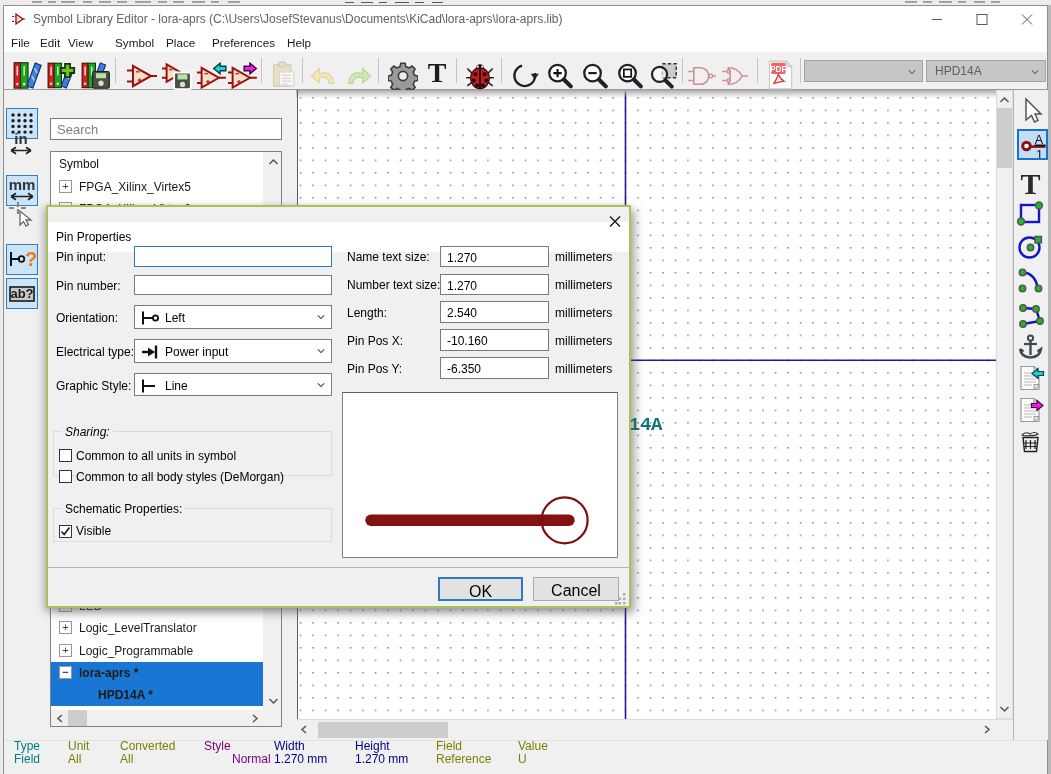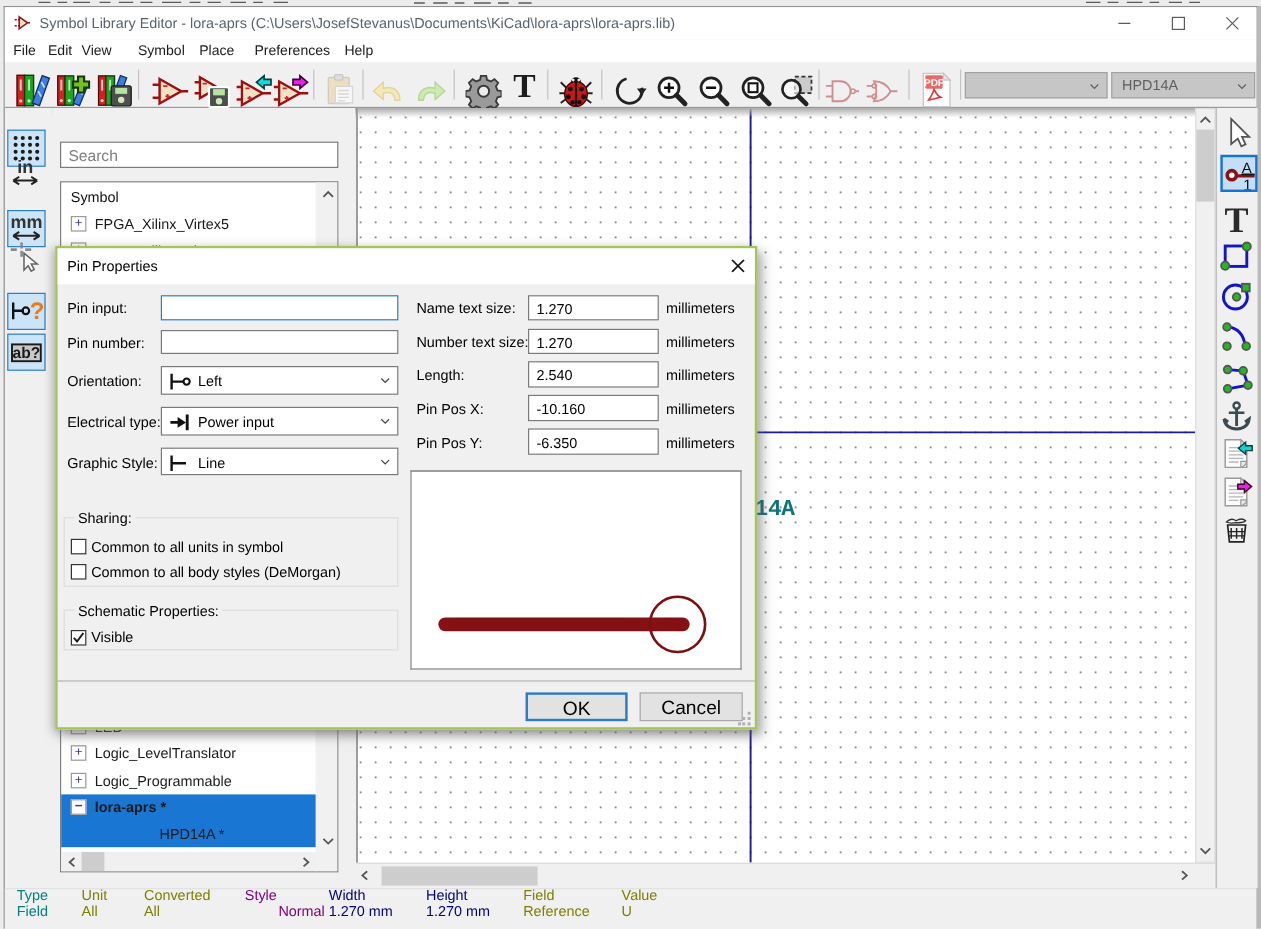--- a/index.html
+++ b/index.html
@@ -38,21 +38,21 @@
 
 #righttb { left:1013px; top:90px; width:35px; height:650px; background:#f0f0f0; border-left:1px solid #b5b5b5; }
 .rtb-btn { position:absolute; left:1016px; width:31px; height:31px; }
 .rtb-on { background:#c3def5; border:2px solid #1674d0; }
 
 #statusbar { left:4px; top:740px; width:1043px; height:34px; background:#f0f0f0; border-top:1px solid #e2e2e2; font-size:12px; }
 .st { position:absolute; white-space:pre; }
 .c-teal { color:#008080; } .c-olive { color:#7e7e00; } .c-purple { color:#800080; } .c-navy { color:#000080; }
 
 #dialog { left:46px; top:205px; width:585px; height:403px; background:#f0f0f0; border:2px solid #a5c455; box-shadow:4px 5px 9px rgba(90,90,90,0.5), -3px 2px 7px rgba(100,100,100,0.35); }
-#dlg-title { position:absolute; left:0; top:0; width:100%; height:30px; background:#ffffff; }
+#dlg-title { position:absolute; left:0; top:15px; width:100%; height:30px; background:#ffffff; }
 #dlg-title span { position:absolute; left:8px; top:8px; font-size:12px; color:#000; }
 .dlabel { position:absolute; font-size:12px; color:#000; white-space:pre; }
 .dinput { position:absolute; background:#fff; border:1px solid #7a7a7a; font-size:12px; color:#000; padding:4px 0 0 6px; }
 .dcombo { position:absolute; background:#fff; border:1px solid #7a7a7a; }
 .chev { position:absolute; right:6px; top:7px; width:8px; height:8px; }
 .groupbox { position:absolute; border:1px solid #dcdcdc; }
 .gb-label { position:absolute; top:-7px; left:8px; background:#f0f0f0; padding:0 3px; font-size:12px; }
 .cb { position:absolute; width:13px; height:13px; background:#fff; border:1px solid #333; }
 .btn { position:absolute; height:24px; background:#e2e2e2; font-size:16px; text-align:center; padding-top:4px; }
 </style>
@@ -330,21 +330,21 @@
     </div>
     <div class="trow" style="top:488px;">
       <span class="texp">+</span>
         <span class="tlabel">Logic_Programmable</span>
     </div>
     <div style="position:absolute;left:0px;top:510px;width:213px;height:44px;background:#1976d2;"></div>
     <div class="trow" style="top:510px;font-weight:bold;">
       <span class="texp">−</span>
         <span class="tlabel">lora-aprs *</span>
     </div>
-    <div class="trow" style="top:532px;font-weight:normal;margin-left:35px;">
+    <div class="trow" style="top:532px;font-weight:bold;">
       <span class="tlabel" style="left:46px;">HPD14A *</span>
     </div>
   </div>
   <div id="tree-vsb" class="abs">
     <svg style="position:absolute;left:5px;top:6px;" width="11" height="8" viewBox="0 0 11 8">
         <path d="M1.5 6 L5.5 2 L9.5 6" fill="none" stroke="#555" stroke-width="1.5"></path>
       </svg>
     <svg style="position:absolute;left:5px;top:545px;" width="11" height="8" viewBox="0 0 11 8">
         <path d="M1.5 2 L5.5 6 L9.5 2" fill="none" stroke="#555" stroke-width="1.5"></path>
       </svg>
@@ -550,21 +550,21 @@
     <div class="dlabel" style="left:507px;top:127px;">millimeters</div>
     <div class="dlabel" style="left:299px;top:155px;">Pin Pos Y:</div>
     <div class="dinput" style="left:392px;top:150px;width:109px;height:22px;">-6.350</div>
     <div class="dlabel" style="left:507px;top:155px;">millimeters</div>
     <div style="position:absolute;left:294px;top:185px;width:276px;height:166px;background:#fff;border:1px solid #828282;border-top-color:#5f5f5f;">
       <svg width="274" height="164" viewBox="0 0 274 164">
         <path d="M28 127.3 H226" stroke="#841114" stroke-width="11.4" stroke-linecap="round"></path>
         <circle cx="221.6" cy="127.3" r="23" fill="none" stroke="#7d0f10" stroke-width="2.2"></circle>
       </svg>
     </div>
-    <div class="groupbox" style="left:5px;top:224px;width:279px;height:58px;">
+    <div class="groupbox" style="left:5px;top:224px;width:279px;height:45px;font-style:italic;">
       <span class="gb-label">Sharing:</span>
     </div>
     <div class="cb" style="left:11px;top:242px;"></div>
     <div class="dlabel" style="left:28px;top:242px;">Common to all units in symbol</div>
     <div class="cb" style="left:11px;top:263px;"></div>
     <div class="dlabel" style="left:28px;top:263px;">Common to all body styles (DeMorgan)</div>
     <div class="groupbox" style="left:5px;top:301px;width:279px;height:34px;">
       <span class="gb-label">Schematic Properties:</span>
     </div>
     <div class="cb" style="left:11px;top:318px;">

